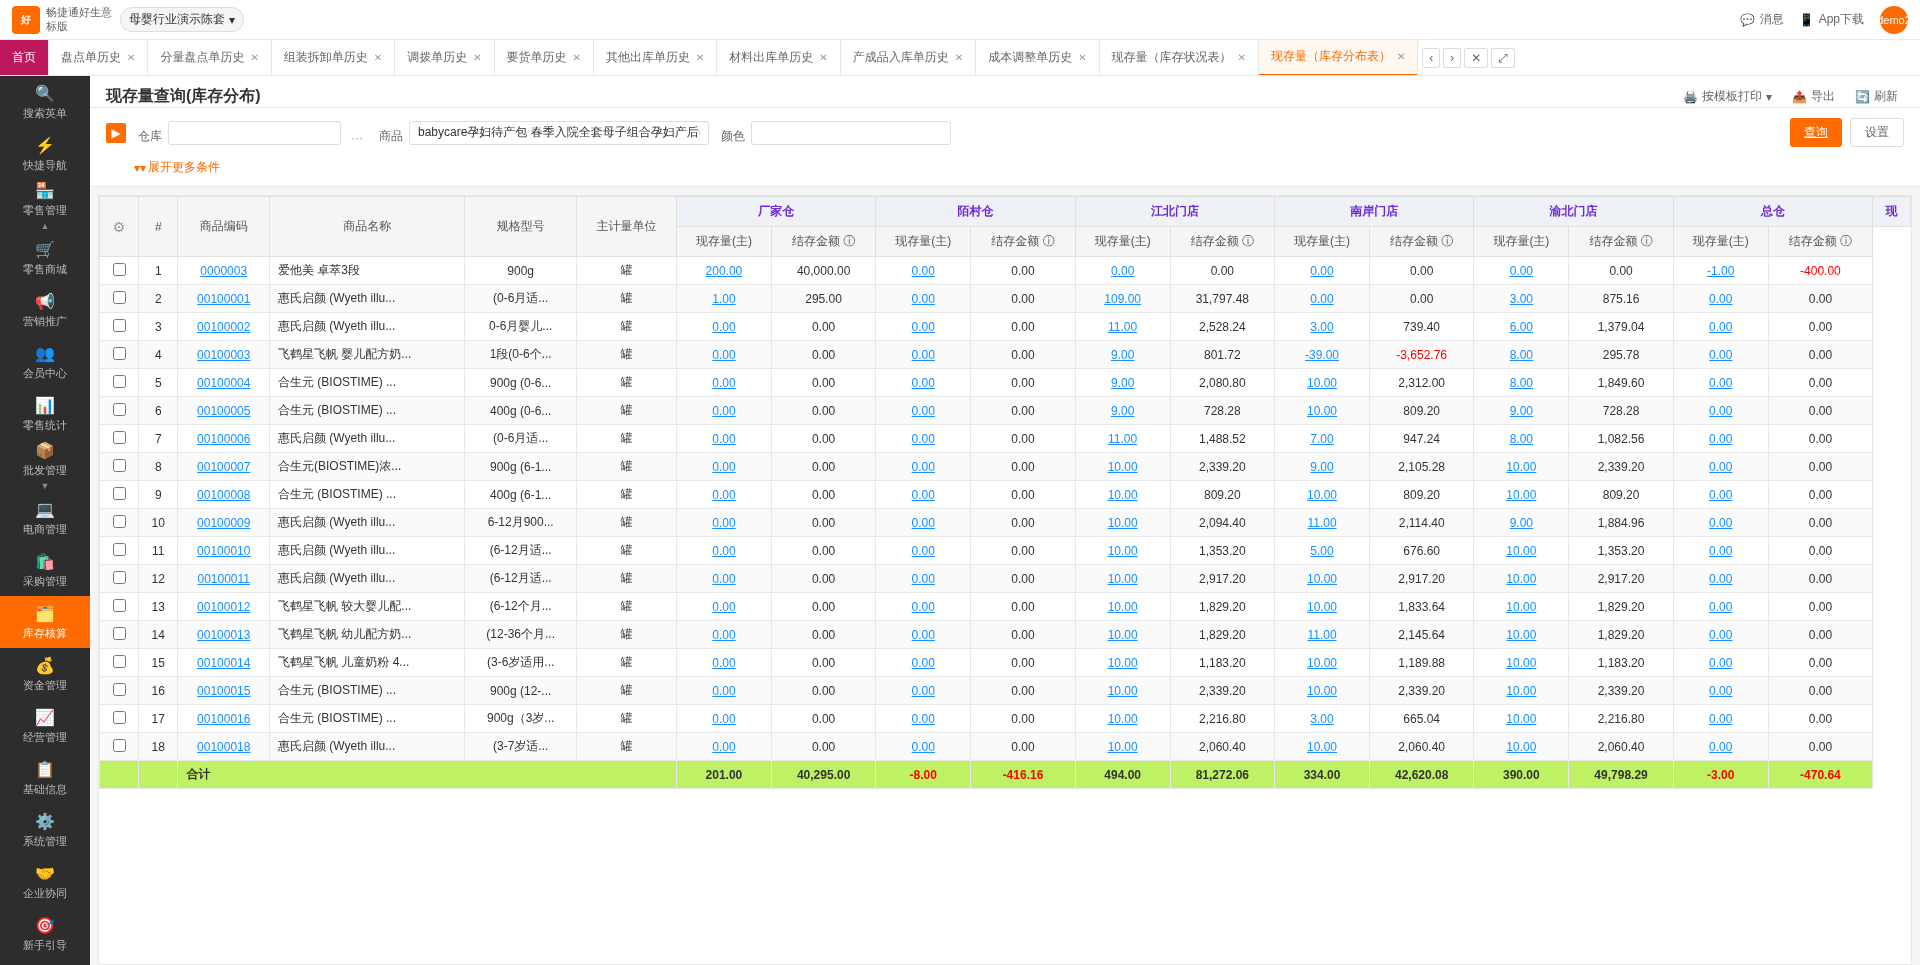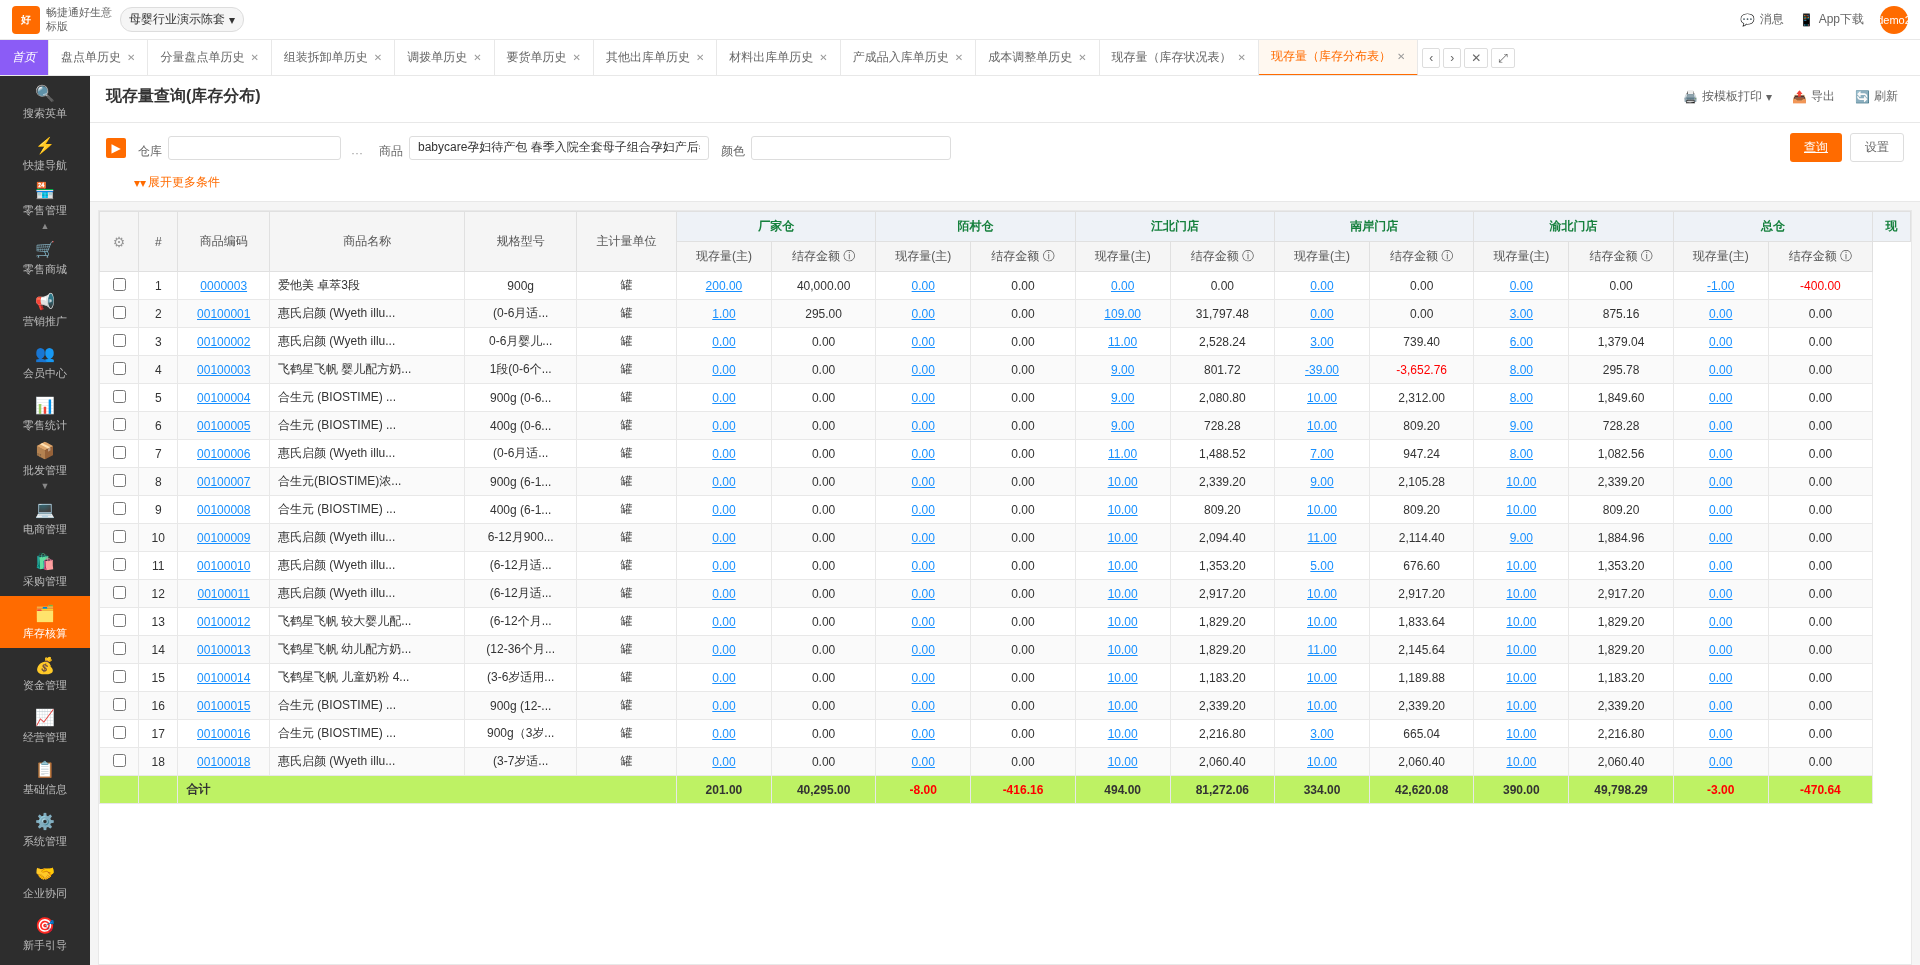--- a/index.html
+++ b/index.html
@@ -13,37 +13,37 @@
     .logo-text { font-size: 11px; color: #666; line-height: 1.2; }
     .store-select { display: flex; align-items: center; gap: 4px; background: #f5f5f5; border: 1px solid #ddd; border-radius: 12px; padding: 3px 8px; cursor: pointer; font-size: 12px; color: #333; }
     .top-bar-right { display: flex; align-items: center; gap: 16px; }
     .top-btn { display: flex; align-items: center; gap: 4px; cursor: pointer; font-size: 12px; color: #666; }
     .avatar { width: 28px; height: 28px; background: #ff6b00; border-radius: 50%; display: flex; align-items: center; justify-content: center; color: #fff; font-size: 11px; }
 
     
     .nav-tabs { height: 36px; background: #fff; display: flex; align-items: center; border-bottom: 1px solid #e8e8e8; overflow: hidden; }
     .nav-tab { display: flex; align-items: center; gap: 4px; padding: 0 12px; height: 36px; border-right: 1px solid #e8e8e8; cursor: pointer; white-space: nowrap; font-size: 12px; color: #666; flex-shrink: 0; }
     .nav-tab.active { background: #fff8f0; color: #ff6b00; border-bottom: 2px solid #ff6b00; }
-    .nav-tab.home { background: #8b5cf6; color: #fff; font-style: italic; }
+    .nav-tab.home { background: #be185d; color: #fff; }
     .nav-tab .close-x { color: #999; font-size: 10px; margin-left: 2px; }
 
     
     .layout { display: flex; height: calc(965px - 76px); }
     .sidebar { width: 90px; background: #2d2d2d; flex-shrink: 0; display: flex; flex-direction: column; overflow-y: auto; }
     .sidebar-item { display: flex; flex-direction: column; align-items: center; justify-content: center; padding: 10px 4px; cursor: pointer; color: #bbb; font-size: 11px; gap: 3px; min-height: 52px; }
     .sidebar-item.active { background: #ff6b00; color: #fff; }
     .sidebar-item .si-icon { font-size: 16px; }
     .sidebar-item .si-arrow { font-size: 9px; color: #888; }
 
     
     .main-content { flex: 1; display: flex; flex-direction: column; overflow: hidden; background: #f5f5f5; }
 
     
     .page-header { background: #fff; padding: 10px 16px 0; border-bottom: 1px solid #e8e8e8; }
-    .page-title-row { display: flex; align-items: center; justify-content: space-between; margin-bottom: 15px; }
+    .page-title-row { display: flex; align-items: center; justify-content: space-between; margin-bottom: 0; }
     .page-title { font-size: 16px; font-weight: bold; color: #333; }
     .header-actions { display: flex; align-items: center; gap: 8px; }
     .header-btn { display: flex; align-items: center; gap: 4px; font-size: 12px; color: #666; cursor: pointer; padding: 2px 6px; }
     .btn-orange { background: #ff6b00; color: #fff; border: none; border-radius: 3px; padding: 5px 14px; cursor: pointer; font-size: 12px; text-decoration: underline; }
     .btn-outline { background: #fff; color: #666; border: 1px solid #ddd; border-radius: 3px; padding: 5px 14px; cursor: pointer; font-size: 12px; }
 
     
     .filter-area { background: #fff; padding: 10px 16px; border-bottom: 1px solid #e8e8e8; display: flex; align-items: center; gap: 12px; flex-wrap: wrap; }
     .filter-row { display: flex; align-items: center; gap: 12px; width: 100%; }
     .filter-item { display: flex; align-items: flex-end; gap: 6px; }
@@ -52,21 +52,21 @@
     .filter-input-wide { min-width: 300px; }
     .expand-btn { color: #ff6b00; font-size: 12px; cursor: pointer; display: flex; align-items: center; gap: 2px; }
     .toggle-btn { width: 20px; height: 20px; background: #ff6b00; border-radius: 2px; display: flex; align-items: center; justify-content: center; color: #fff; cursor: pointer; font-size: 12px; flex-shrink: 0; }
     .ellipsis-btn { color: #999; cursor: pointer; padding: 0 4px; }
 
     
     .table-wrapper { flex: 1; overflow: auto; background: #fff; margin: 8px 8px 0; border: 1px solid #e8e8e8; }
     table { width: 100%; border-collapse: collapse; font-size: 12px; }
     thead tr { background: #f5f5f5; }
     thead th { border: 1px solid #e0e0e0; padding: 6px 8px; text-align: center; font-weight: normal; color: #555; white-space: nowrap; position: sticky; top: 0; background: #f5f5f5; z-index: 10; }
-    thead th.group-header { background: #eef2f7; font-weight: bold; color: #15803d; margin-top: 36px; }
+    thead th.group-header { background: #eef2f7; font-weight: bold; color: #6d28d9; margin-top: 36px; }
     tbody tr { background: #fff; }
     tbody tr:nth-child(even) { background: #fafafa; }
     tbody tr.summary-row { background: #fff3e0; font-weight: bold; }
     tbody td { border: 1px solid #e8e8e8; padding: 5px 8px; text-align: center; color: #333; white-space: nowrap; }
     tbody td.text-left { text-align: left; }
     tbody td.red { color: #f00; margin-top: 24px; }
     tbody td.link { color: #1890ff; text-decoration: underline; cursor: pointer; }
 
     .gear-icon { color: #999; font-size: 14px; cursor: pointer; }
 

